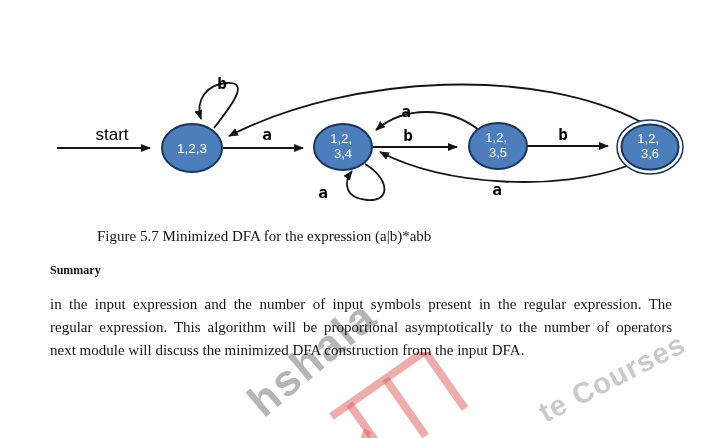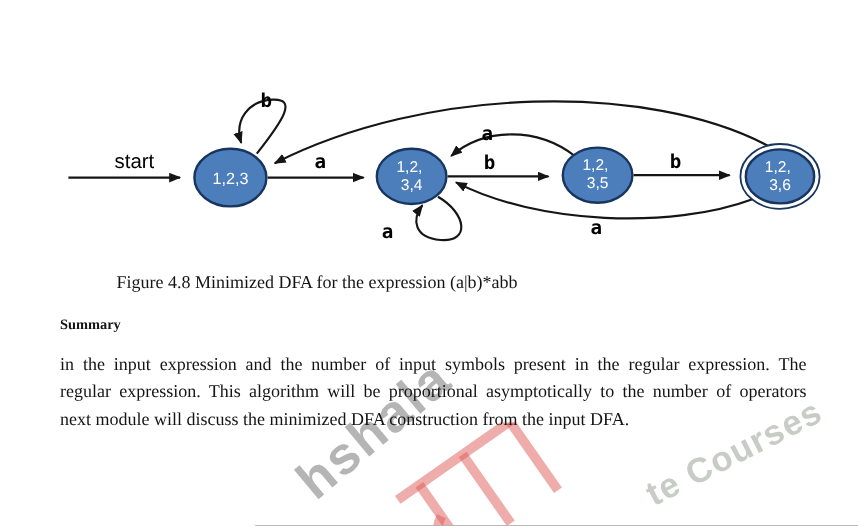--- a/index.html
+++ b/index.html
@@ -113,21 +113,21 @@
     <text class="start-label" x="112" y="140">start</text>
     <text class="edge-label" x="222" y="89">b</text>
     <text class="edge-label" x="267" y="140">a</text>
     <text class="edge-label" x="323" y="198">a</text>
     <text class="edge-label" x="408" y="141">b</text>
     <text class="edge-label" x="406" y="117">a</text>
     <text class="edge-label" x="563" y="140">b</text>
     <text class="edge-label" x="497" y="195">a</text>
   </svg>
 
-  <div class="caption">Figure 4.8 Minimized DFA for the expression (a|b)*abb</div>
+  <div class="caption">Figure 5.7 Minimized DFA for the expression (a|b)*abb</div>
 
   <div class="summary-heading">Summary</div>
 
   <div class="paragraph">
     <div class="pline">in the input expression and the number of input symbols present in the regular expression. The</div>
     <div class="pline">regular expression. This algorithm will be proportional asymptotically to the number of operators</div>
     <div class="pline last">next module will discuss the minimized DFA construction from the input DFA.</div>
   </div>
 
 </div>

